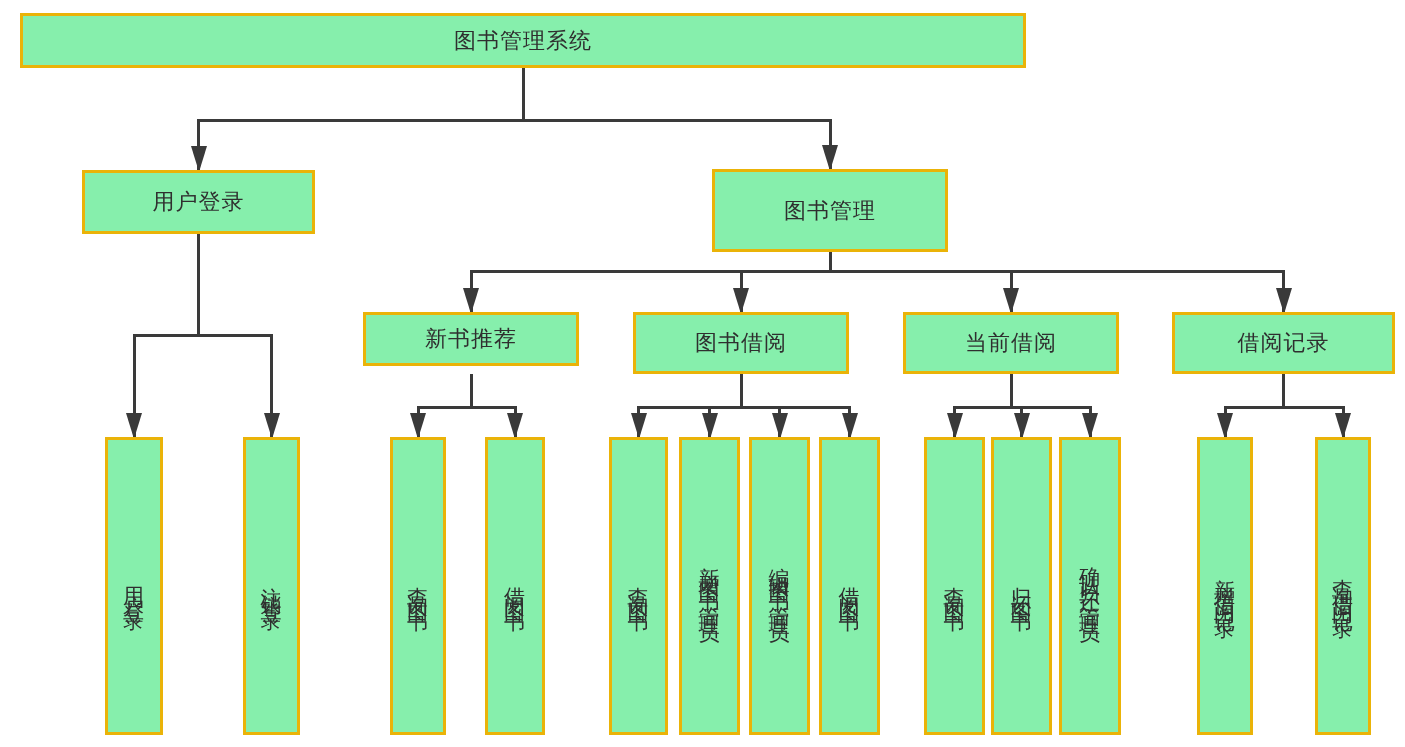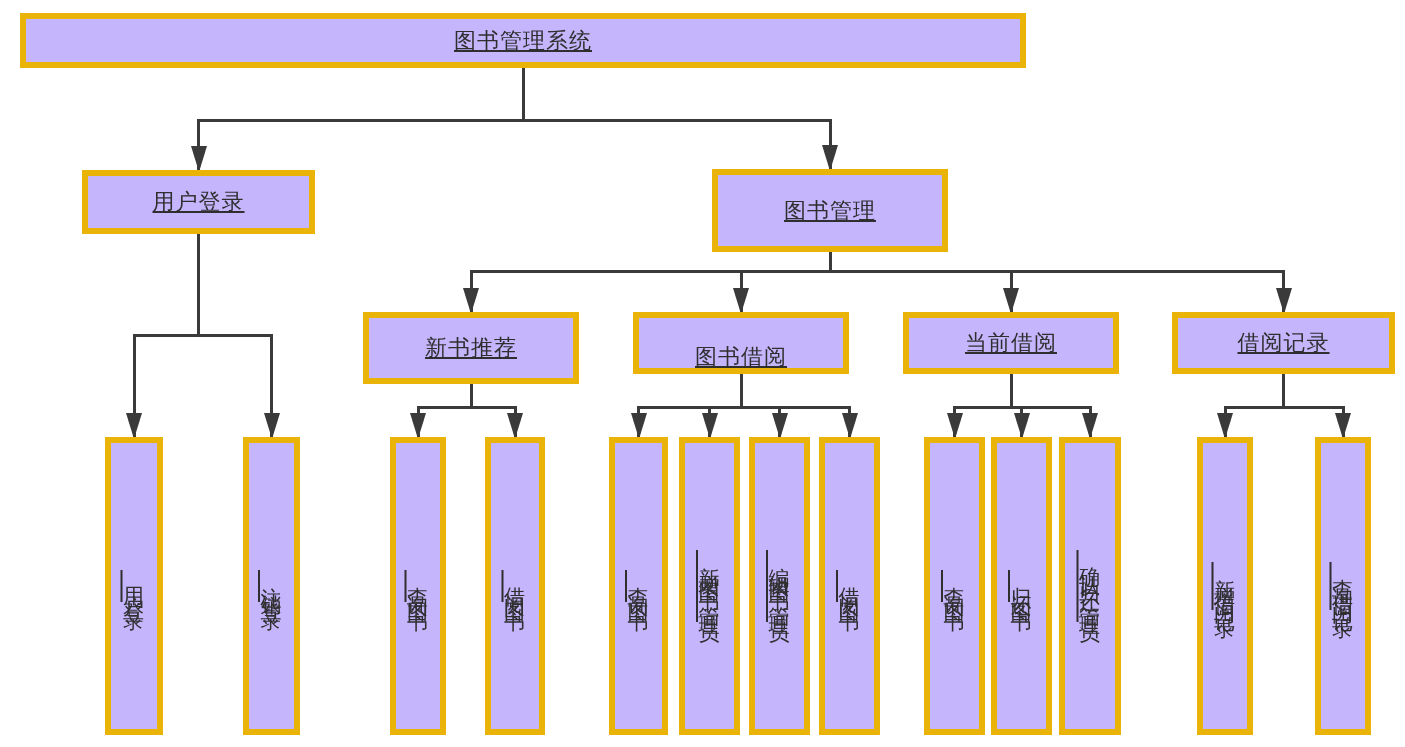--- a/index.html
+++ b/index.html
@@ -8,28 +8,27 @@
     position: relative;
     width: 1405px;
     height: 747px;
     background: #ffffff;
     overflow: hidden;
     font-family: "Liberation Sans", "DejaVu Sans", sans-serif;
   }
   .node {
     position: absolute;
     box-sizing: border-box;
-    background: #c4b5fd;
-    border: 6px solid #eab308;
+    background: #86efac;
+    border: 3px solid #eab308;
     display: flex;
     align-items: center;
     justify-content: center;
     color: #2f2f2f;
     z-index: 2;
-    text-decoration: underline;
   }
   .node .lbl-h {
     font-size: 22px;
     letter-spacing: 1px;
     white-space: nowrap;
     line-height: 1;
   }
   .node .lbl-v {
     writing-mode: vertical-rl;
     text-orientation: mixed;
@@ -121,24 +120,24 @@
     <div class="arrowhead" style="left: 1335px; top: 413px;"></div>
     <div class="node" style="left: 20px; top: 13px; width: 1006px; height: 55px;">
       <span class="lbl-h">图书管理系统</span>
     </div>
     <div class="node" style="left: 82px; top: 170px; width: 233px; height: 64px;">
       <span class="lbl-h">用户登录</span>
     </div>
     <div class="node" style="left: 712px; top: 169px; width: 236px; height: 83px;">
       <span class="lbl-h">图书管理</span>
     </div>
-    <div class="node" style="left: 363px; top: 312px; width: 216px; height: 72px;">
+    <div class="node" style="left: 363px; top: 312px; width: 216px; height: 54px;">
       <span class="lbl-h">新书推荐</span>
     </div>
-    <div class="node" style="left: 633px; top: 312px; width: 216px; height: 62px; align-items: flex-end;">
+    <div class="node" style="left: 633px; top: 312px; width: 216px; height: 62px;">
       <span class="lbl-h">图书借阅</span>
     </div>
     <div class="node" style="left: 903px; top: 312px; width: 216px; height: 62px;">
       <span class="lbl-h">当前借阅</span>
     </div>
     <div class="node" style="left: 1172px; top: 312px; width: 223px; height: 62px;">
       <span class="lbl-h">借阅记录</span>
     </div>
     <div class="node" style="left: 105px; top: 437px; width: 58px; height: 298px;">
       <span class="lbl-v">用户登录</span>

